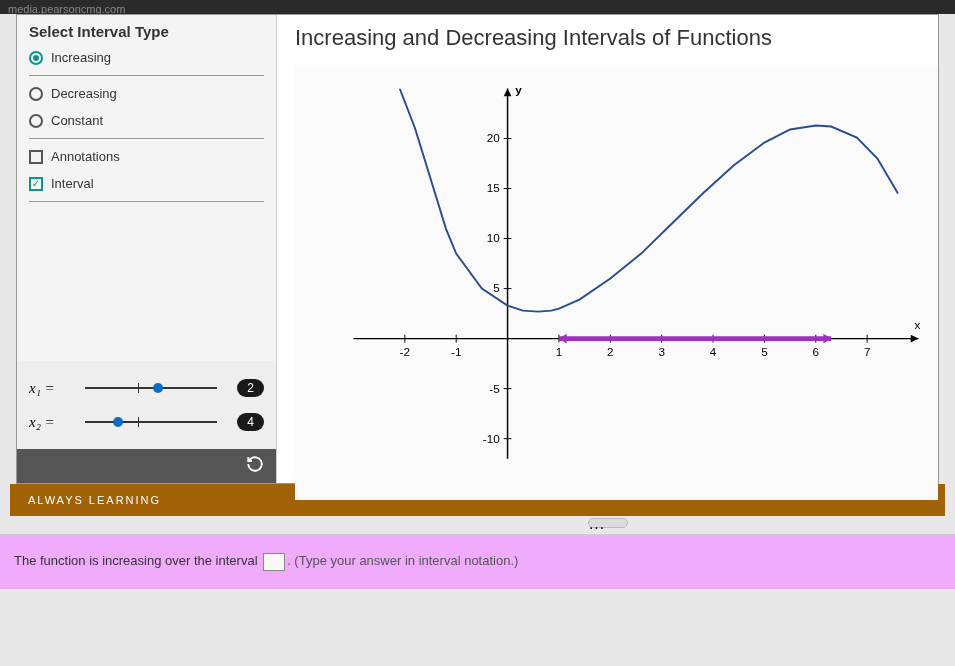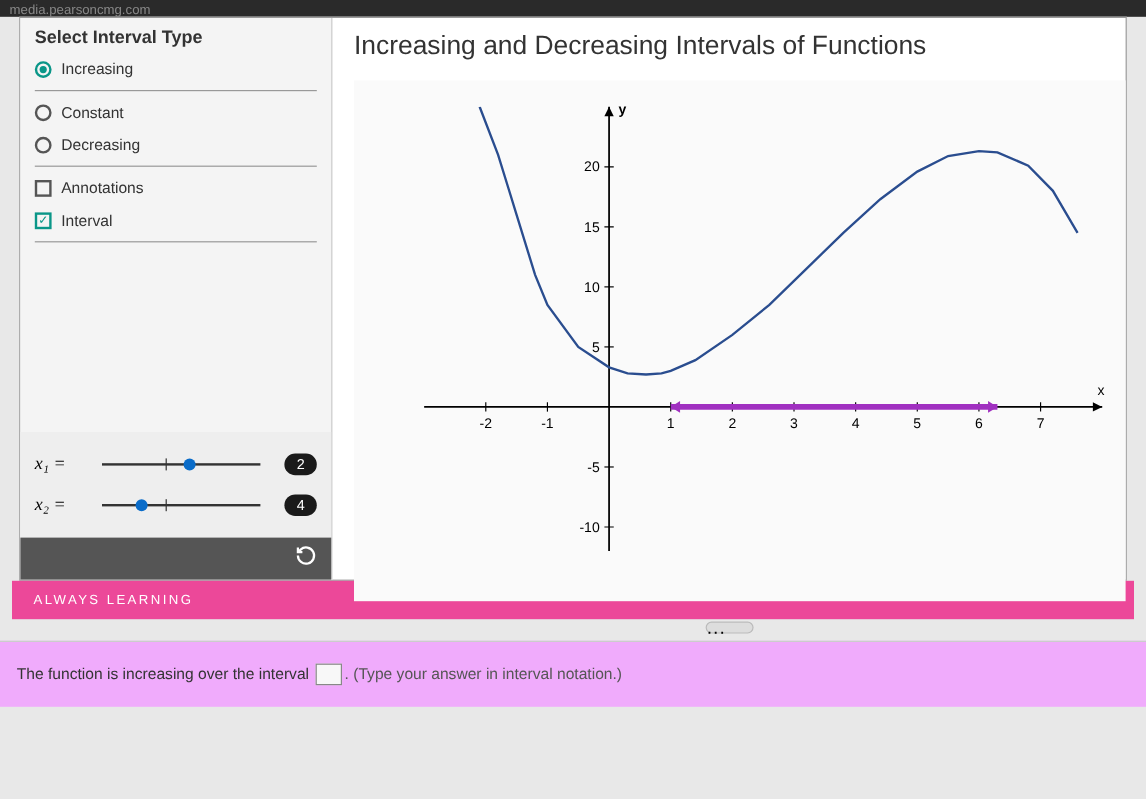--- a/index.html
+++ b/index.html
@@ -34,21 +34,21 @@
     
     .reset-bar { background: #555; padding: 6px; text-align: right; }
     .reset-btn { color: #fff; font-size: 16px; cursor: pointer; padding: 0 6px; }
     
     .main-area { flex: 1; display: flex; flex-direction: column; }
     .main-title { font-size: 22px; color: #333; padding: 10px 18px 6px; font-weight: normal; }
     .title-underline { height: 4px; background: #0a9688; margin: 0 18px 10px; }
     
     .chart-area { flex: 1; background: #fafafa; margin: 0 0 0 18px; position: relative; }
     
-    .always-learning { background: #ec4899; color: #fff; font-size: 11px; letter-spacing: 2px; padding: 10px 18px; margin: 0 10px; }
+    .always-learning { background: #a16207; color: #fff; font-size: 11px; letter-spacing: 2px; padding: 10px 18px; margin: 0 10px; }
     
     .toggle-handle { width: 40px; height: 10px; background: #ddd; border: 1px solid #bbb; border-radius: 5px; margin: 2px auto 0; position: relative; left: 130px; }
     
     .question-bar { background: #f0abfc; padding: 18px 14px; font-size: 13px; color: #333; border-top: 1px solid #ccc; margin-top: 6px; }
     .answer-box { display: inline-block; width: 22px; height: 18px; border: 1px solid #888; background: #f8f8f8; vertical-align: middle; margin: 0 2px; }
     .hint { color: #555; }
   </style>
 </head>
 <body>
 
@@ -61,25 +61,25 @@
     <div id="radio-list">
         <div class="radio-row">
           <span class="radio-outer selected">
             <span class="radio-inner"></span>
           </span>
           <span>Increasing</span>
         </div>
         <hr class="hr">
         <div class="radio-row">
           <span class="radio-outer "></span>
-          <span>Constant</span>
+          <span>Decreasing</span>
         </div>
         <div class="radio-row">
           <span class="radio-outer "></span>
-          <span>Decreasing</span>
+          <span>Constant</span>
         </div>
       </div>
     <hr class="hr">
     <div id="check-list">
         <div class="check-row">
           <span class="checkbox "></span>
           <span>Annotations</span>
         </div>
         <div class="check-row">
           <span class="checkbox checked">✓</span>

